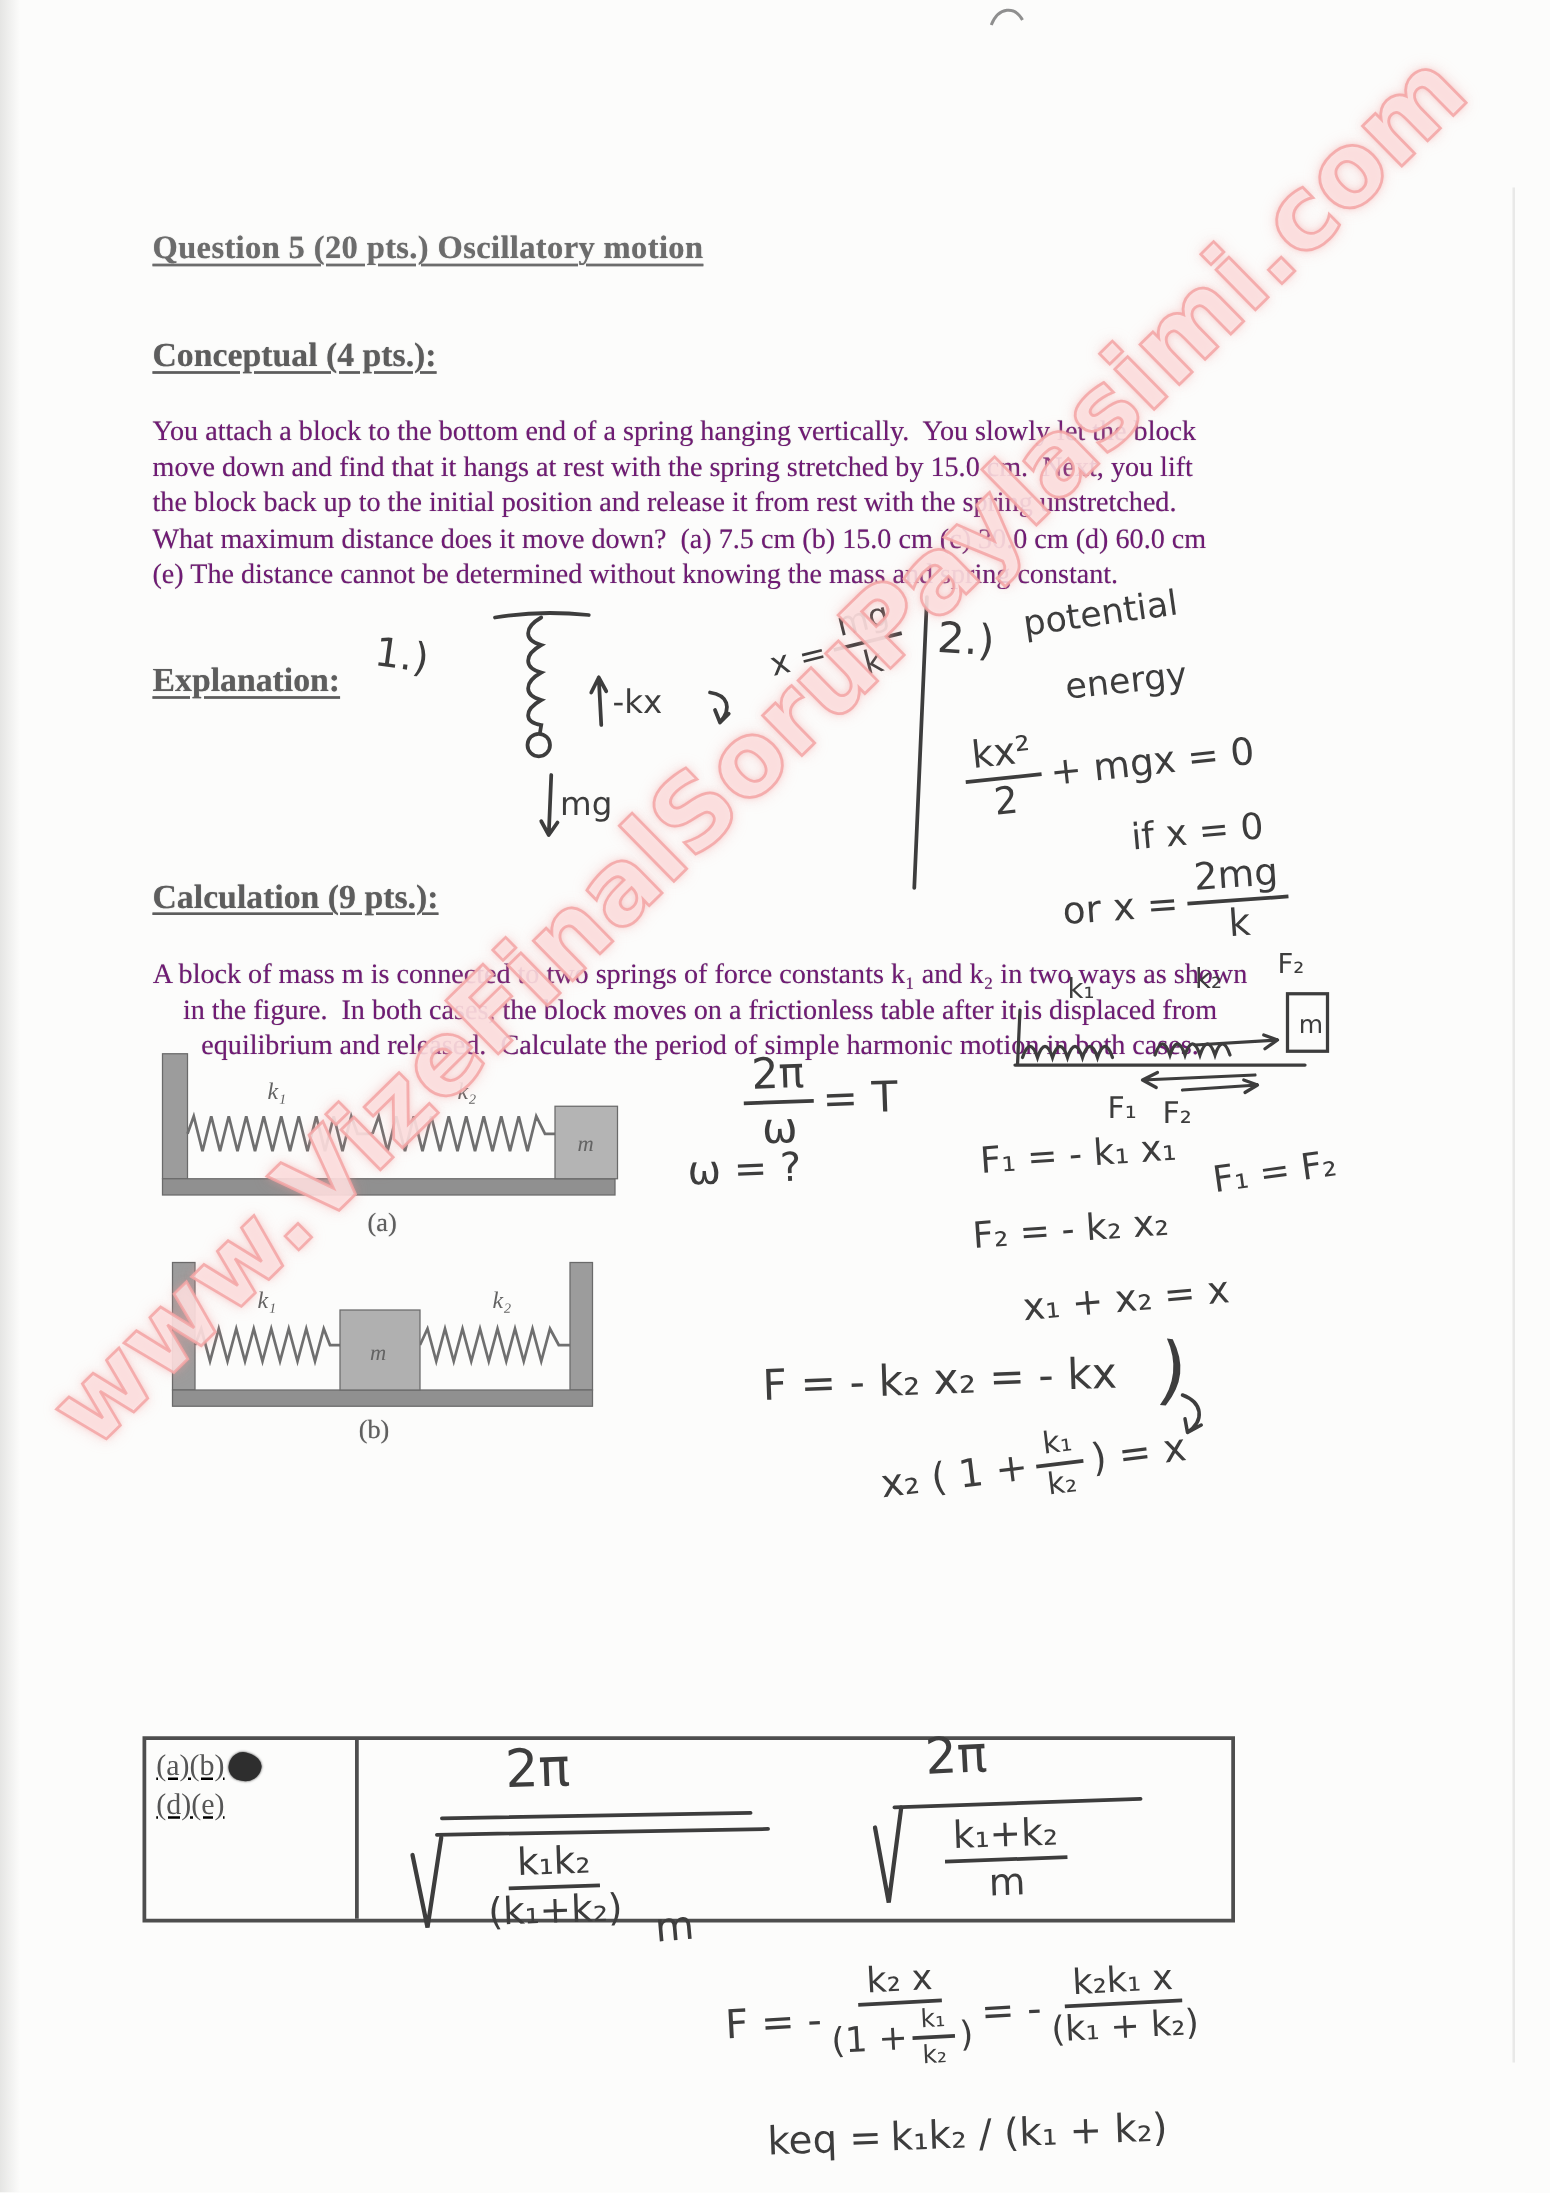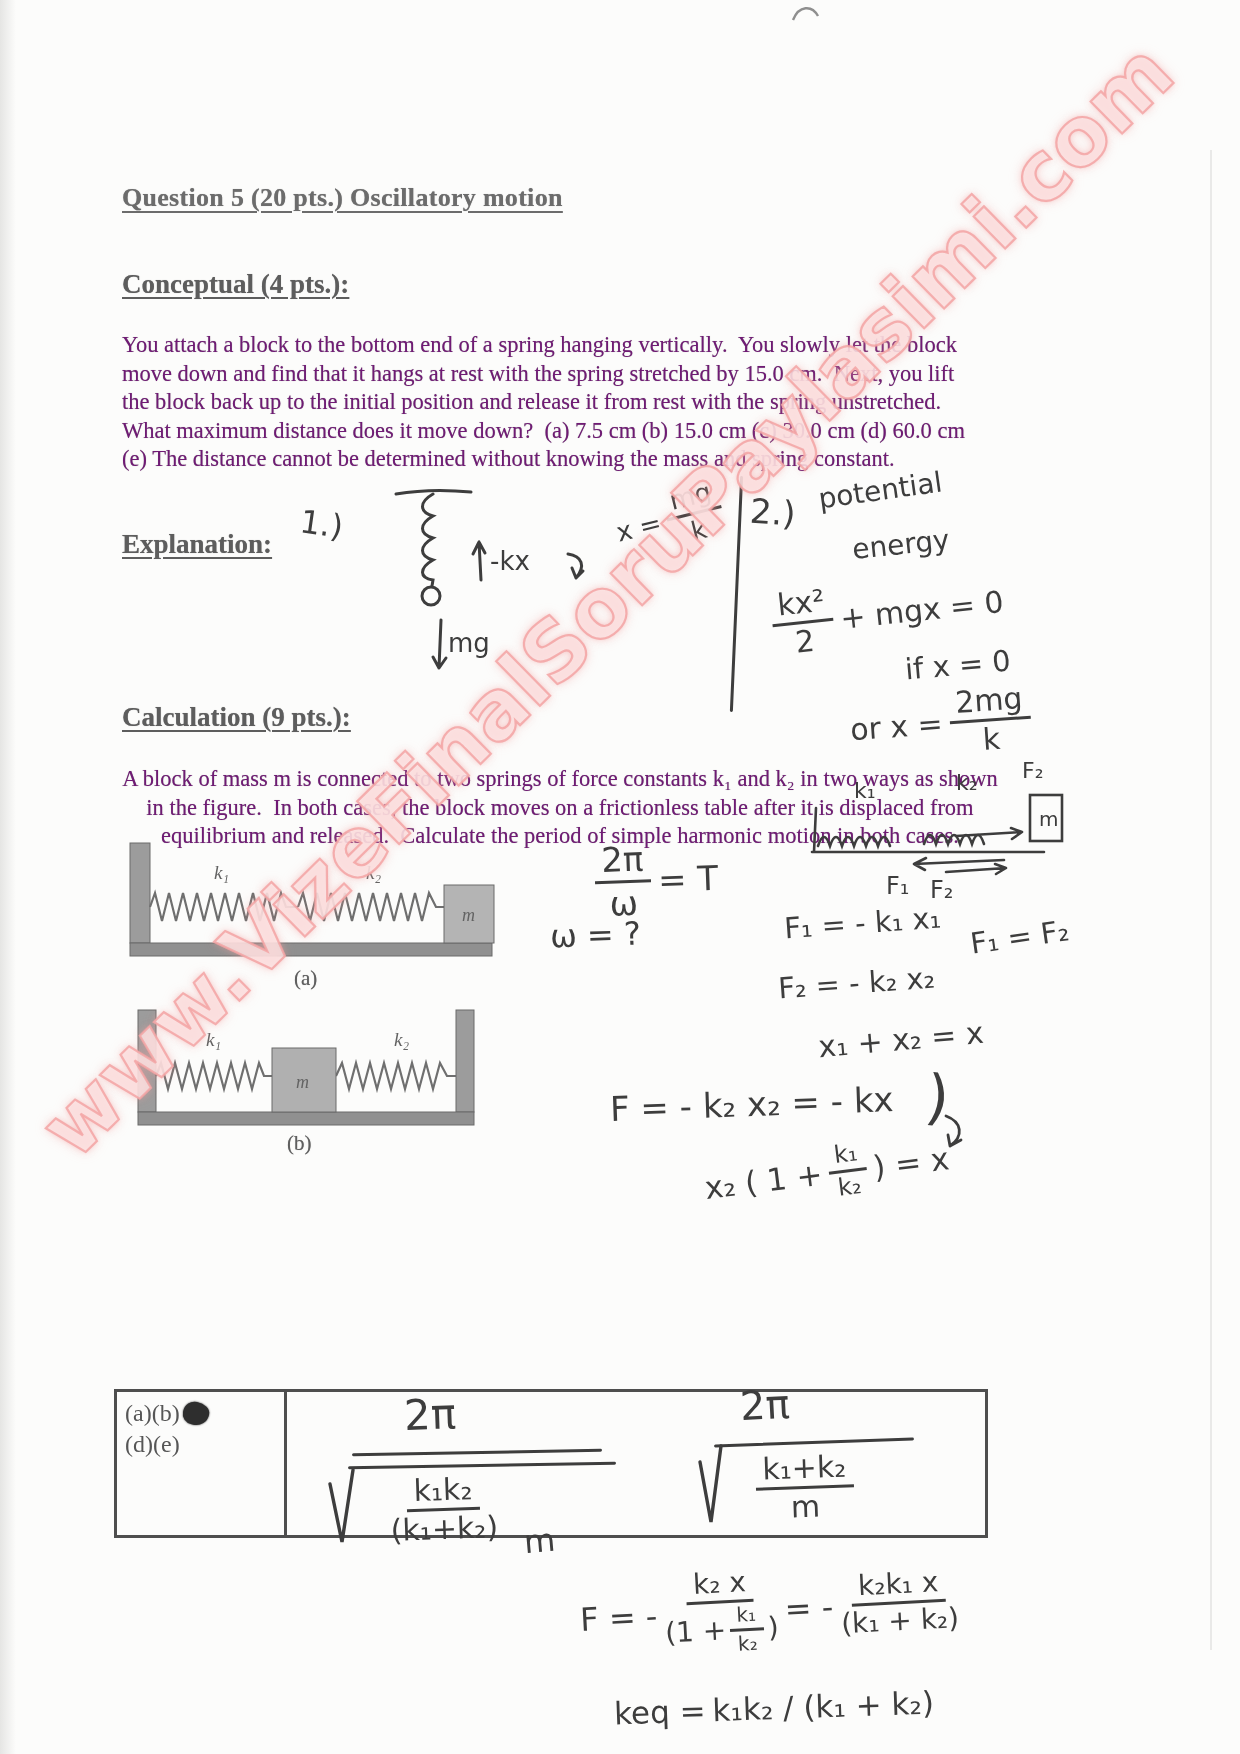--- a/index.html
+++ b/index.html
@@ -23,21 +23,21 @@
       font-family:"DejaVu Sans",sans-serif;color:#3d3d3d;z-index:4;}
   .frac{display:inline-flex;flex-direction:column;align-items:center;line-height:1.08;}
   .frac .ftop{border-bottom:3px solid #3d3d3d;padding:0 7px 2px;display:flex;align-items:center;gap:4px;}
   .frac .fbot{padding-top:2px;display:flex;align-items:center;gap:4px;}
   .hline{position:absolute;background:#3d3d3d;height:3px;border-radius:2px;z-index:4;}
 
   
   .anstable{position:absolute;left:114px;top:1389px;width:868px;height:143px;
         border:3px solid #4e4e4e;display:flex;z-index:2;background:transparent;}
   .anstable .cell{box-sizing:border-box;padding:6px 8px;}
-  .c1{width:170px;border-right:3px solid #4e4e4e;}
+  .c1{width:170px;border-right:3px solid #4e4e4e;text-decoration:underline;}
   .c2{width:350px;border-right:3px solid #4e4e4e;}
   .c3{flex:1;}
   .choice-line{font-size:24px;line-height:31px;color:#565656;}
   .blob{display:inline-block;width:26px;height:23px;background:#2e2e2e;
         border-radius:48% 60% 55% 45%/55% 45% 60% 48%;vertical-align:-4px;margin-left:3px;
         transform:rotate(12deg);box-shadow:0 0 2px #2e2e2e;}
   .blob-text{visibility:hidden;font-size:10px;}
   .tbl-label{font-size:24px;color:#585858;}
 
   

